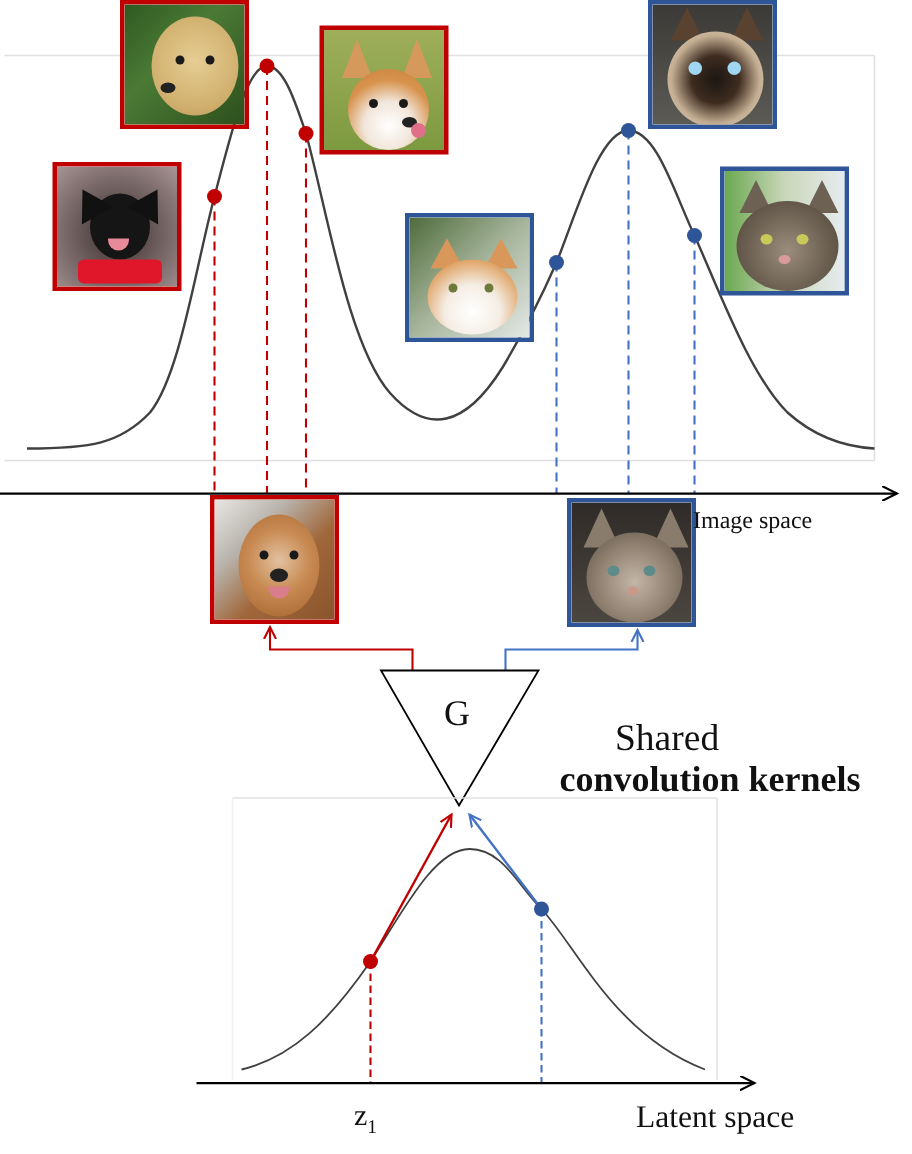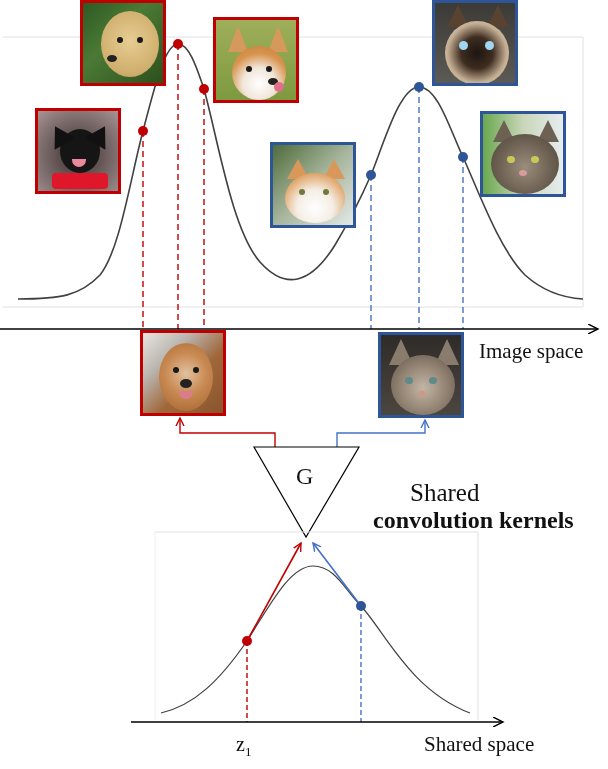--- a/index.html
+++ b/index.html
@@ -157,27 +157,27 @@
 <div class="photo cat" style="left:378px; top:332px; width:86px; height:86px;">
   <div class="fill" style="background: linear-gradient(180deg, #2f2b28 0%, #4c4640 100%);"></div>
   <div class="ear" style="left:8px; top:4px; border-left:12px solid transparent; border-right:12px solid transparent; border-bottom:26px solid #8a7c6d;"></div>
   <div class="ear" style="left:54px; top:4px; border-left:12px solid transparent; border-right:12px solid transparent; border-bottom:26px solid #8a7c6d;"></div>
   <div class="face" style="left:10px; top:20px; width:64px; height:60px; background: radial-gradient(circle at 50% 55%, #c4b6a6 0%, #8e7f6f 55%, #5e5247 100%);"></div>
   <div class="eye" style="left:24px; top:42px; width:8px; height:7px; background:#5f8a8a;"></div>
   <div class="eye" style="left:48px; top:42px; width:8px; height:7px; background:#5f8a8a;"></div>
   <div style="position:absolute; left:37px; top:56px; width:8px; height:6px; background:#c89a8a; border-radius:50%;"></div>
 </div>
 
-<div class="label" style="left:479px; top:339px; font-size:21px;">Image space</div>
+<div class="label" style="left:462px; top:339px; font-size:16px;">Image space</div>
 
 <div class="label" style="left:296px; top:463px; font-size:24px;">G</div>
 
 <div class="label" style="left:410px; top:479px; font-size:25px;">Shared</div>
 <div class="label" style="left:373px; top:507px; font-size:24px;font-weight:bold;">convolution kernels</div>
 
 <div class="label" style="left:236px; top:733px; font-size:20px;">
   <span>z</span><sub style="font-size:13px;">1</sub>
 </div>
 <div class="label" style="left:355px; top:733px; font-size:20px;margin-top:32px;">
   <span>z</span><sub style="font-size:13px;">2</sub>
 </div>
 
-<div class="label" style="left:424px; top:732px; font-size:21px;">Shared space</div>
+<div class="label" style="left:424px; top:732px; font-size:21px;">Latent space</div>
 
 </body></html>

